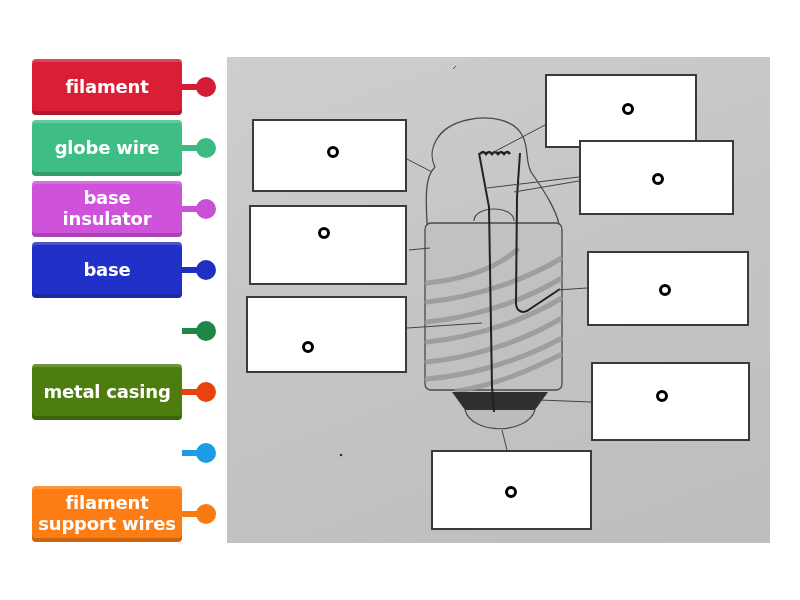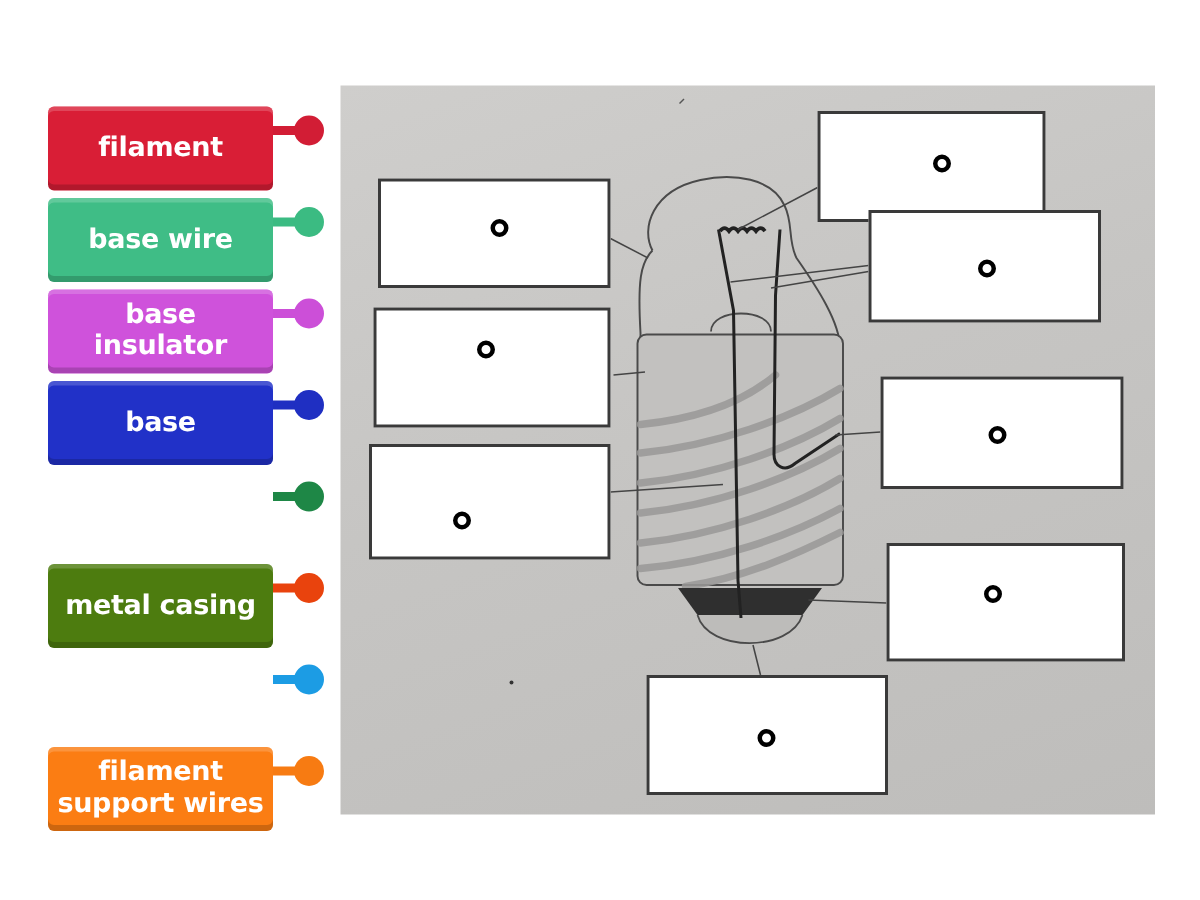--- a/index.html
+++ b/index.html
@@ -25,21 +25,21 @@
     }
     .label-row {
       position: absolute;
       left: 0;
       width: 190px;
       height: 56px;
     }
     .label-tile {
       position: absolute;
       left: 0;
-      top: 12px;
+      top: 0;
       width: 150px;
       height: 56px;
       border-radius: 4px;
       box-sizing: border-box;
       display: flex;
       align-items: center;
       justify-content: center;
       text-align: center;
       color: #ffffff;
       font-weight: bold;
@@ -107,21 +107,21 @@
   <div class="label-list">
     <div class="label-row" style="top:0px">
       <div class="label-tile" style="background: rgb(217, 30, 54);">
         <span>filament</span>
       </div>
       <div class="connector" style="background: rgb(210, 29, 53);"></div>
       <div class="pin" style="background: rgb(210, 29, 53);"></div>
     </div>
     <div class="label-row" style="top:61px">
       <div class="label-tile" style="background: rgb(63, 189, 134);">
-        <span>base wire</span>
+        <span>globe wire</span>
       </div>
       <div class="connector" style="background: rgb(59, 187, 130);"></div>
       <div class="pin" style="background: rgb(59, 187, 130);"></div>
     </div>
     <div class="label-row" style="top:122px">
       <div class="label-tile" style="flex-direction: column; background: rgb(207, 82, 219);">
         <span>base</span>
         <span>insulator</span>
       </div>
       <div class="connector" style="background: rgb(204, 79, 216);"></div>

